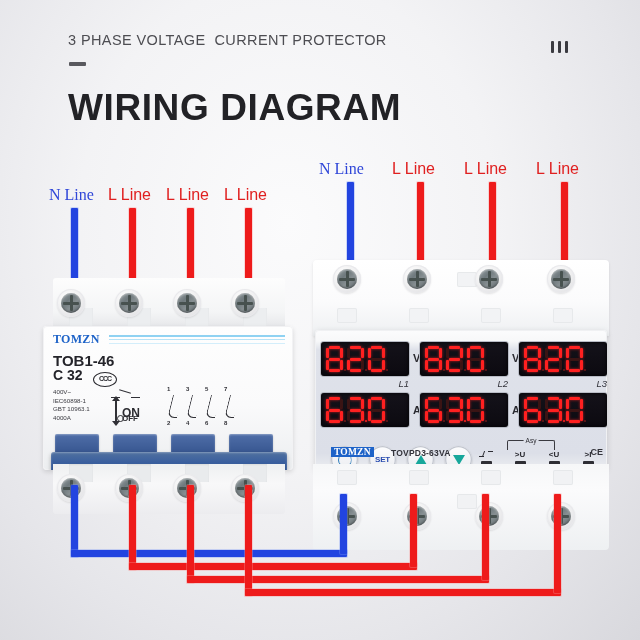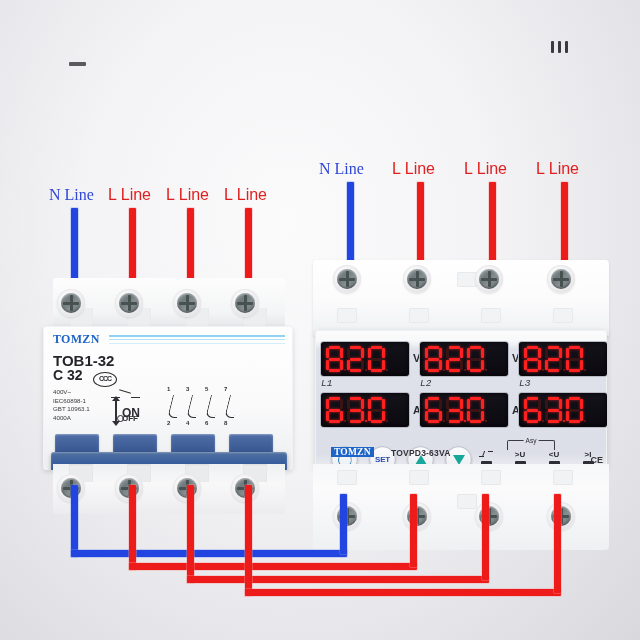--- a/index.html
+++ b/index.html
@@ -169,22 +169,22 @@
   .dg .d{left:3px;bottom:0;width:11px;height:3px;}
   .dg .e{left:0;top:14px;width:3px;height:10px;}
   .dg .f{left:0;top:2px;width:3px;height:10px;}
   .dg .g{left:3px;top:11.5px;width:11px;height:3px;}
   .dot{position:absolute;right:-3px;bottom:1px;width:2.5px;height:2.5px;background:#6a1a1a;border-radius:50%;}
   .dot.on{background:#ff2020;box-shadow:0 0 3px rgba(255,40,40,.8);}
   .unit{
     position:absolute;right:-12px;top:10px;font-size:11px;font-weight:bold;color:#2a2a30;
   }
   .plabel{
-    width:88px;text-align:left;font-size:9.5px;font-style:italic;color:#33333a;margin-top:2px;
-    font-family:Liberation Mono, monospace;
+    width:88px;text-align:right;font-size:9.5px;font-style:italic;color:#33333a;margin-top:2px;
+    font-family:Liberation Sans, sans-serif;
   }
   .btnrow{position:absolute;left:10px;top:104px;display:flex;gap:11px;align-items:center;}
   .pbtn{
     width:27px;height:27px;border-radius:50%;
     background:linear-gradient(180deg,#fdfdfe 0%,#e8eaee 100%);
     box-shadow:0 1px 2px rgba(0,0,0,.22), inset 0 0 0 1.3px #c3c7d0;
     display:flex;align-items:center;justify-content:center;
   }
   .pbtn .txt{font-size:8px;font-weight:bold;color:#2a4db0;letter-spacing:-.2px;}
   .pwr{position:relative;width:12px;height:12px;border:1.8px solid #2a7ab8;border-radius:50%;
@@ -205,36 +205,38 @@
   .sqw{display:inline-block;width:14px;height:6px;position:relative;}
   .sqw:before{content:"";position:absolute;left:0;bottom:0;width:5px;height:1.4px;background:#2c2c32;}
   .sqw:after{content:"";position:absolute;right:0;top:0;width:5px;height:1.4px;background:#2c2c32;}
   .sqw i{position:absolute;left:4px;top:0;width:1.4px;height:6px;background:#2c2c32;transform:skewX(-20deg);}
   .pfoot{position:absolute;left:10px;bottom:4px;width:272px;height:13px;}
   .pbrand{
     position:absolute;left:0;top:0;font-size:9.5px;font-weight:bold;color:#ffffff;
     background:#1e63c8;padding:0 3px;letter-spacing:.2px;font-family:"Liberation Serif", serif;
   }
   .pmodel{position:absolute;left:60px;top:1px;font-size:8.5px;color:#33333a;letter-spacing:.2px;font-weight:bold;}
-  .ce{position:absolute;right:0;top:8px;font-size:9px;font-weight:bold;color:#33333a;}
+  .ce{position:absolute;right:0;top:0;font-size:9px;font-weight:bold;color:#33333a;}
   .pr-botjaw{
     position:absolute;left:0;top:204px;width:296px;height:86px;border-radius:0 0 4px 4px;
     background:linear-gradient(180deg,#f6f7f8 0%,#fbfbfc 30%,#eef0f2 100%);
   }
   .pr-botjaw .emb{
     position:absolute;width:20px;height:15px;border-radius:2px;background:#f1f2f4;
     box-shadow:inset 0 0 0 1px #e6e8ea;
   }
 </style>
 </head>
 <body>
 
 <div class="stage">
 
+  <div class="subtitle">3 PHASE VOLTAGE  CURRENT PROTECTOR</div>
   <div class="rule"></div>
+  <div class="title">WIRING DIAGRAM</div>
   <div class="corner-mark">
       <i></i>
       <i></i>
       <i></i>
     </div>
 
   <div class="wlabel n" style="left:49px;top:186px;">N Line</div>
   <div class="wlabel l" style="left:108px;top:186px;">L Line</div>
   <div class="wlabel l" style="left:166px;top:186px;">L Line</div>
   <div class="wlabel l" style="left:224px;top:186px;">L Line</div>
@@ -280,21 +282,21 @@
 
       <div class="brand-box">
         <div class="brand-txt">TOMZN</div>
         <div class="brand-lines">
             <i></i>
             <i></i>
             <i></i>
           </div>
       </div>
 
-      <div class="model">TOB1-32</div>
+      <div class="model">TOB1-46</div>
       <div class="rating">C 32</div>
       <div class="ccc">CCC</div>
 
       <div class="specs">
         <div>400V~</div>
         <div>IEC60898-1</div>
         <div>GBT 10963.1</div>
         <div>4000A</div>
       </div>
 

